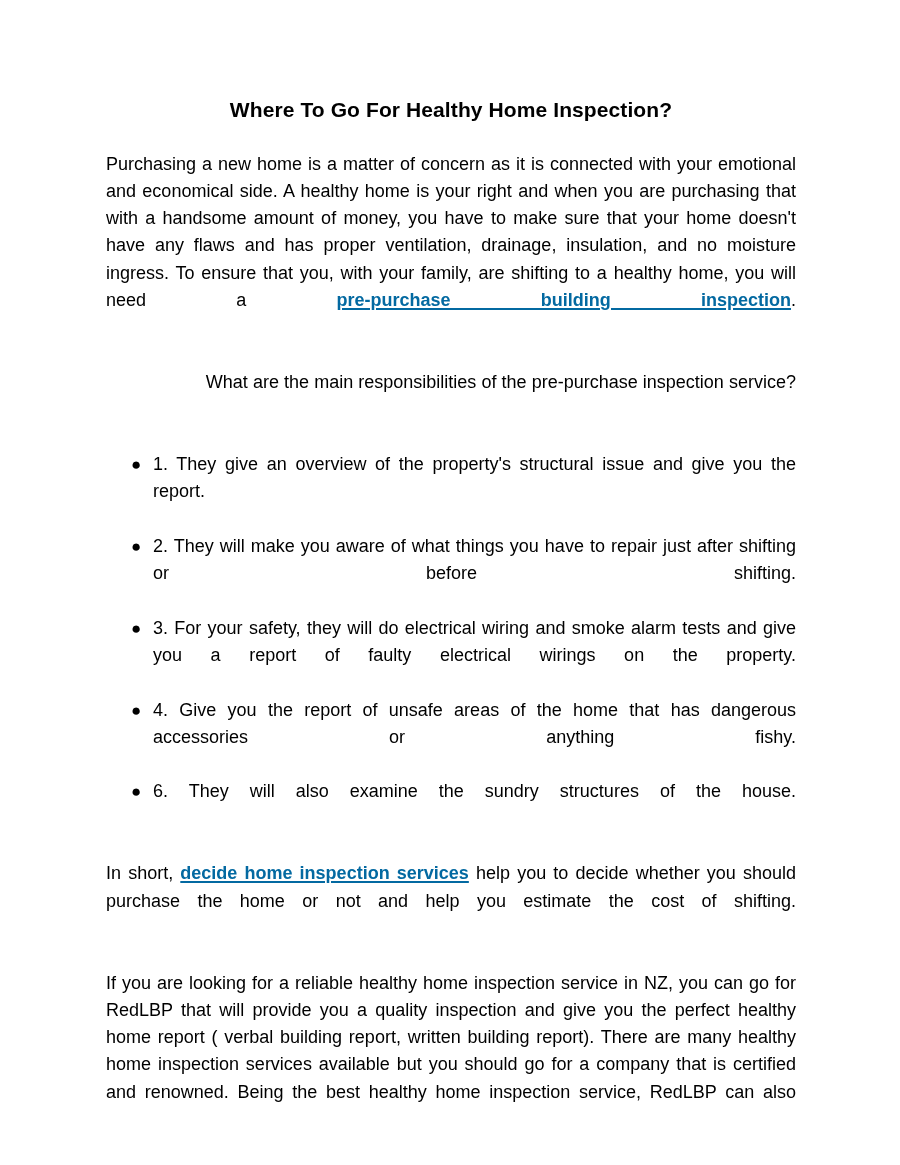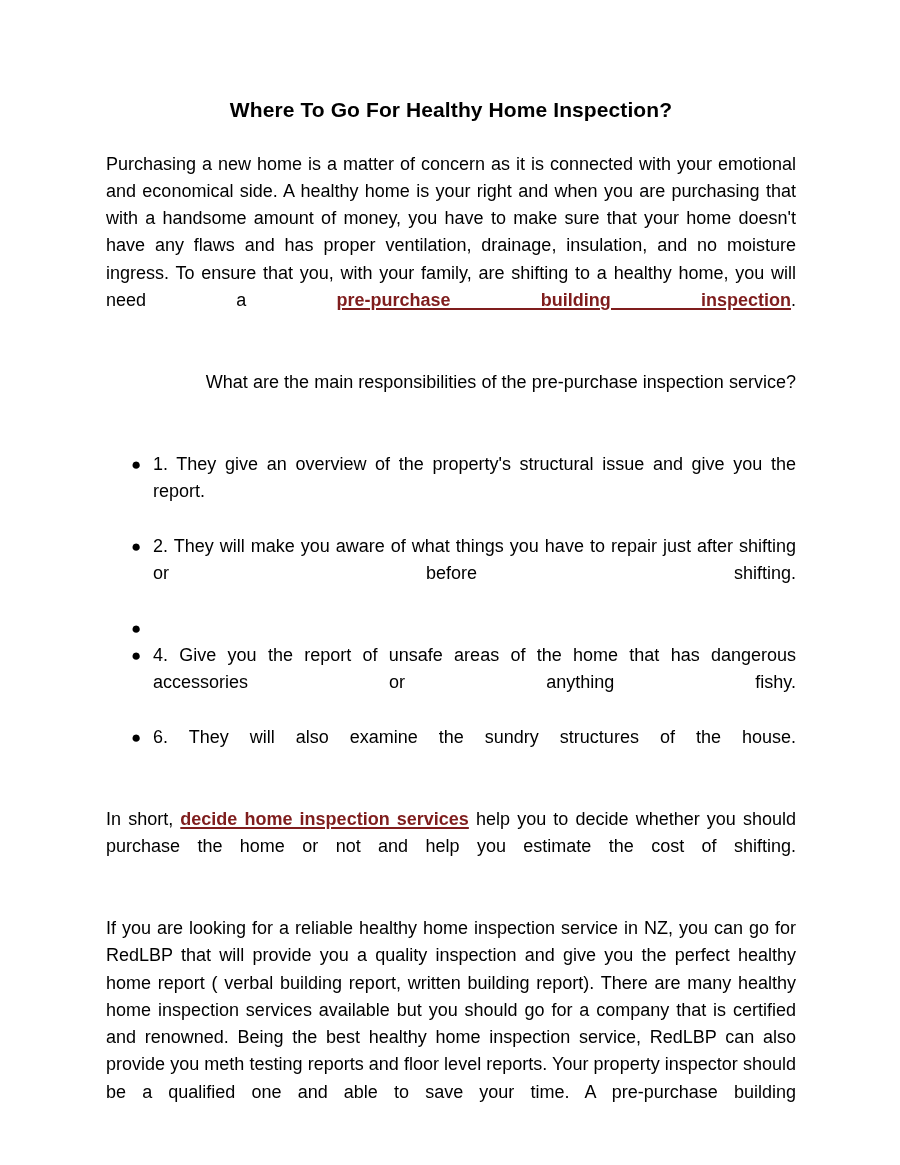--- a/index.html
+++ b/index.html
@@ -40,21 +40,21 @@
     text-justify: inter-word;
     margin: 0;
     word-spacing: 0.1px;
   }
   .para.no-justify {
     text-align: right;
   }
   .spacer-lg { height: 27.3px; }
   .spacer-md { height: 27.3px; }
   .link {
-    color: #7f1d1d;
+    color: #0369a1;
     font-weight: bold;
     text-decoration: underline;
     text-decoration-thickness: 2px;
     text-underline-offset: 2px;
   }
   ul.bullets {
     list-style: none;
     margin: 0;
     padding: 0;
   }
@@ -98,21 +98,21 @@
 
     <div class="spacer-md"></div>
 
     <p class="para no-justify">What are the main responsibilities of the pre-purchase inspection service?</p>
 
     <div class="spacer-md"></div>
 
     <ul class="bullets">
       <li><span class="bullet-dot">●</span><span>1. They give an overview of the property's structural issue and give you the report.</span></li>
       <li><span class="bullet-dot">●</span><span>2. They will make you aware of what things you have to repair just after shifting or before shifting.</span></li>
-      <li><span class="bullet-dot">●</span></li>
+      <li><span class="bullet-dot">●</span><span>3. For your safety, they will do electrical wiring and smoke alarm tests and give you a report of faulty electrical wirings on the property.</span></li>
       <li><span class="bullet-dot">●</span><span>4. Give you the report of unsafe areas of the home that has dangerous accessories or anything fishy.</span></li>
       <li><span class="bullet-dot">●</span><span>6. They will also examine the sundry structures of the house.</span></li>
     </ul>
 
     <div class="spacer-md"></div>
 
     <p class="para"><span>In short, </span><a class="link" href="#">decide home inspection services</a><span> help you to decide whether you should purchase the home or not and help you estimate the cost of shifting.</span></p>
 
     <div class="spacer-md"></div>
 

